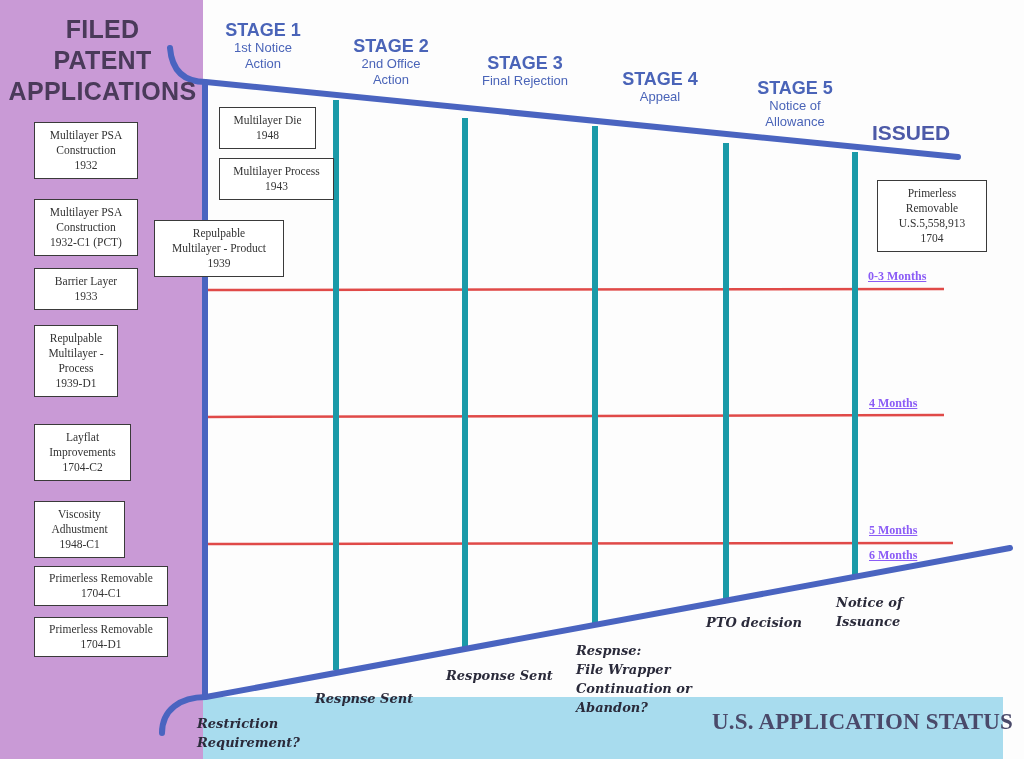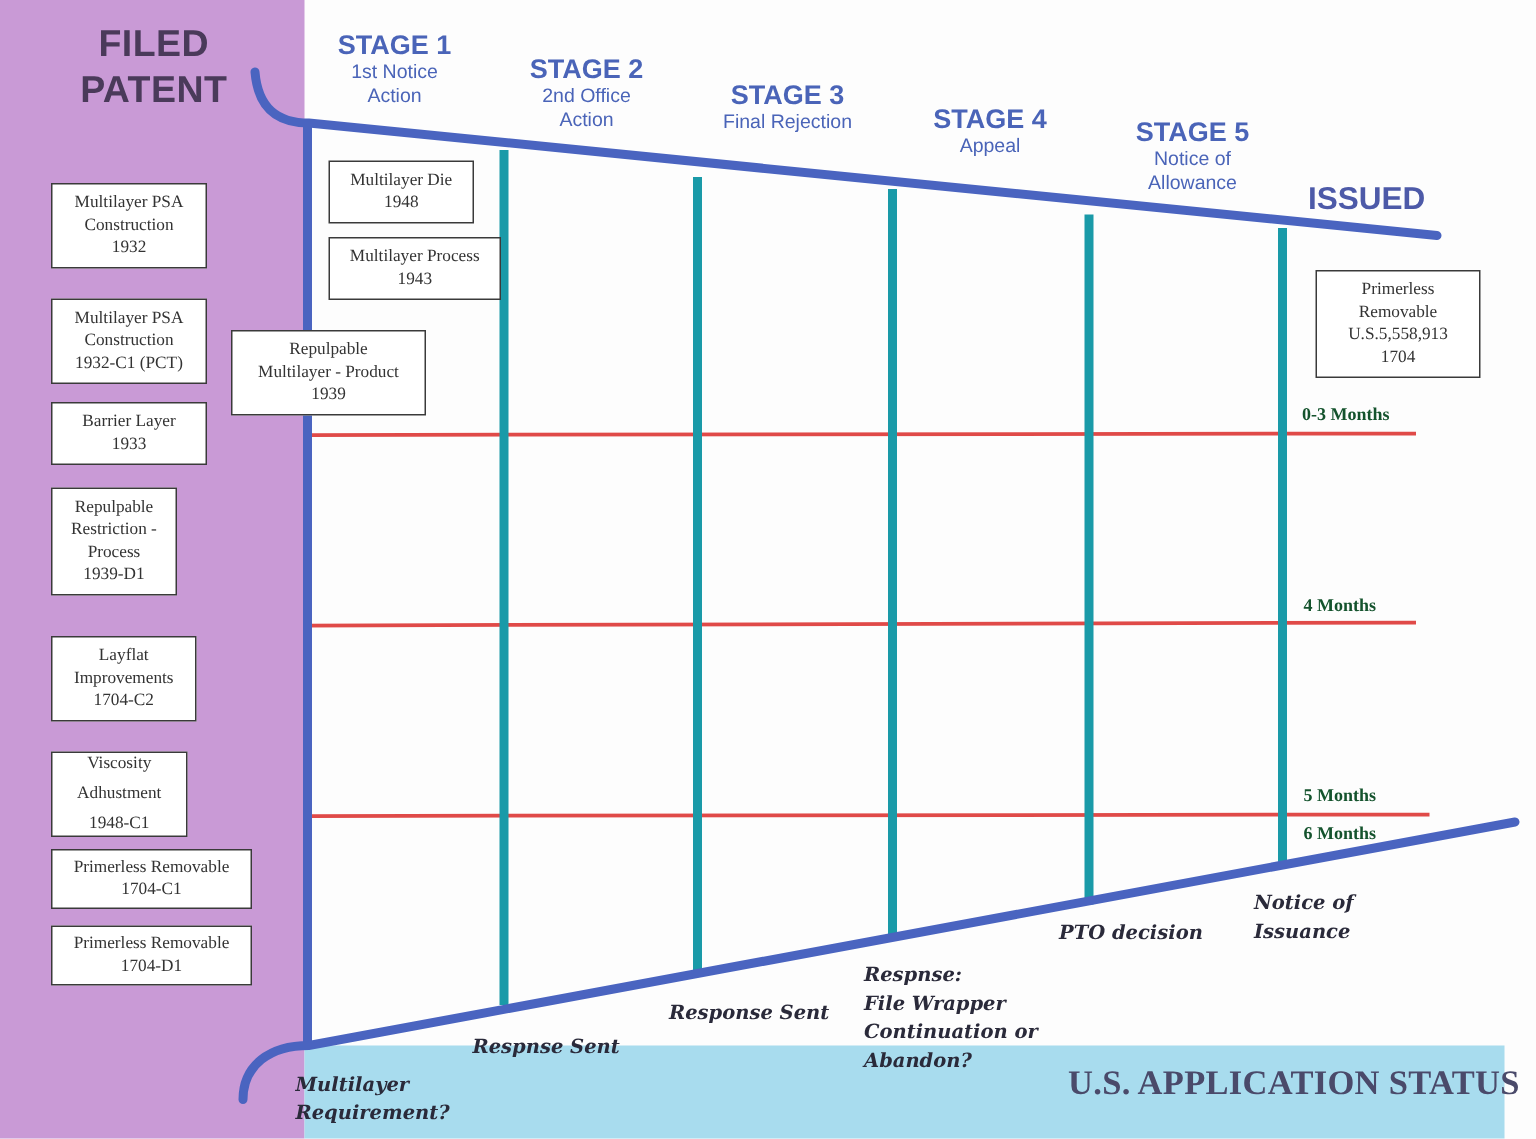--- a/index.html
+++ b/index.html
@@ -6,21 +6,21 @@
     body { width: 1024px; height: 759px; position: relative; overflow: hidden; background: #fdfdfd; font-family: "Liberation Sans", sans-serif; }
     .purple { position: absolute; left: 0; top: 0; width: 203px; height: 759px; background: #c99ad6; }
     .blue-band { position: absolute; left: 203px; top: 697px; width: 800px; height: 62px; background: #a8dcee; }
     svg.lines { position: absolute; left: 0; top: 0; }
     .filed-title { position: absolute; left: 0; top: 14px; width: 205px; text-align: center; font-weight: bold; font-size: 25px; line-height: 31px; color: #4a3a5a; letter-spacing: 0.3px; }
     .box { position: absolute; background: #fff; border: 1.5px solid #3a3a3a; font-family: "Liberation Serif", serif; font-size: 11.5px; line-height: 15px; color: #333; text-align: center; display: flex; flex-direction: column; justify-content: center; box-sizing: border-box; }
     .stage { position: absolute; text-align: center; color: #4a64b8; }
     .stage .t { font-weight: bold; font-size: 18px; line-height: 20px; }
     .stage .s { font-size: 13px; line-height: 16px; }
     .issued { position: absolute; left: 872px; top: 121px; font-weight: bold; font-size: 21px; color: #4d5aa8; }
-    .month { position: absolute; font-family: "Liberation Serif", serif; font-weight: bold; font-size: 12px; color: #14532d; }
+    .month { position: absolute; font-family: "Liberation Serif", serif; font-weight: bold; font-size: 12px; color: #8b5cf6; text-decoration: underline; }
     .note { position: absolute; font-family: "DejaVu Serif", serif; font-weight: bold; font-style: italic; font-size: 13px; line-height: 19px; color: #2a2a3a; }
     .status { position: absolute; left: 712px; top: 709px; font-family: "Liberation Serif", serif; font-weight: bold; font-size: 23px; color: #4a4a6a; letter-spacing: 0.2px; }
   </style>
 </head>
 <body>
 
 <div class="purple"></div>
 <div class="blue-band"></div>
 
 <svg class="lines" width="1024" height="759">
@@ -38,48 +38,49 @@
   <path d="M170,48 C172,72 185,82 206,82 L958,157" fill="none" stroke="#4a64c0" stroke-width="6" stroke-linecap="round"></path>
 
   <line x1="205" y1="82" x2="205" y2="697" stroke="#4a64c0" stroke-width="6"></line>
 
   <path d="M162,733 C162,710 180,697 206,697 L1010,548" fill="none" stroke="#4a64c0" stroke-width="6" stroke-linecap="round"></path>
 </svg>
 
 <div class="filed-title">
   <div>FILED</div>
   <div>PATENT</div>
+  <div>APPLICATIONS</div>
 </div>
 
 <div class="box" style="left:34px;top:122px;width:104px;height:57px;">
   <div>Multilayer PSA</div>
   <div>Construction</div>
   <div>1932</div>
 </div>
 <div class="box" style="left:34px;top:199px;width:104px;height:57px;">
   <div>Multilayer PSA</div>
   <div>Construction</div>
   <div>1932-C1 (PCT)</div>
 </div>
 <div class="box" style="left:34px;top:268px;width:104px;height:42px;">
   <div>Barrier Layer</div>
   <div>1933</div>
 </div>
 <div class="box" style="left:34px;top:325px;width:84px;height:72px;">
   <div>Repulpable</div>
-  <div>Restriction -</div>
+  <div>Multilayer -</div>
   <div>Process</div>
   <div>1939-D1</div>
 </div>
 <div class="box" style="left:34px;top:424px;width:97px;height:57px;">
   <div>Layflat</div>
   <div>Improvements</div>
   <div>1704-C2</div>
 </div>
-<div class="box" style="left:34px;top:501px;width:91px;height:57px;justify-content:space-between;">
+<div class="box" style="left:34px;top:501px;width:91px;height:57px;">
   <div>Viscosity</div>
   <div>Adhustment</div>
   <div>1948-C1</div>
 </div>
 <div class="box" style="left:34px;top:566px;width:134px;height:40px;">
   <div>Primerless Removable</div>
   <div>1704-C1</div>
 </div>
 <div class="box" style="left:34px;top:617px;width:134px;height:40px;">
   <div>Primerless Removable</div>
@@ -131,21 +132,21 @@
   <div>U.S.5,558,913</div>
   <div>1704</div>
 </div>
 
 <div class="month" style="left:868px;top:269px;">0-3 Months</div>
 <div class="month" style="left:869px;top:396px;">4 Months</div>
 <div class="month" style="left:869px;top:523px;">5 Months</div>
 <div class="month" style="left:869px;top:548px;">6 Months</div>
 
 <div class="note" style="left:197px;top:714px;">
-  <div>Multilayer</div>
+  <div>Restriction</div>
   <div>Requirement?</div>
 </div>
 <div class="note" style="left:315px;top:689px;text-align:center;">
   <div>Respnse Sent</div>
 </div>
 <div class="note" style="left:446px;top:666px;">
   <div>Response Sent</div>
 </div>
 <div class="note" style="left:576px;top:641px;">
   <div>Respnse:</div>

